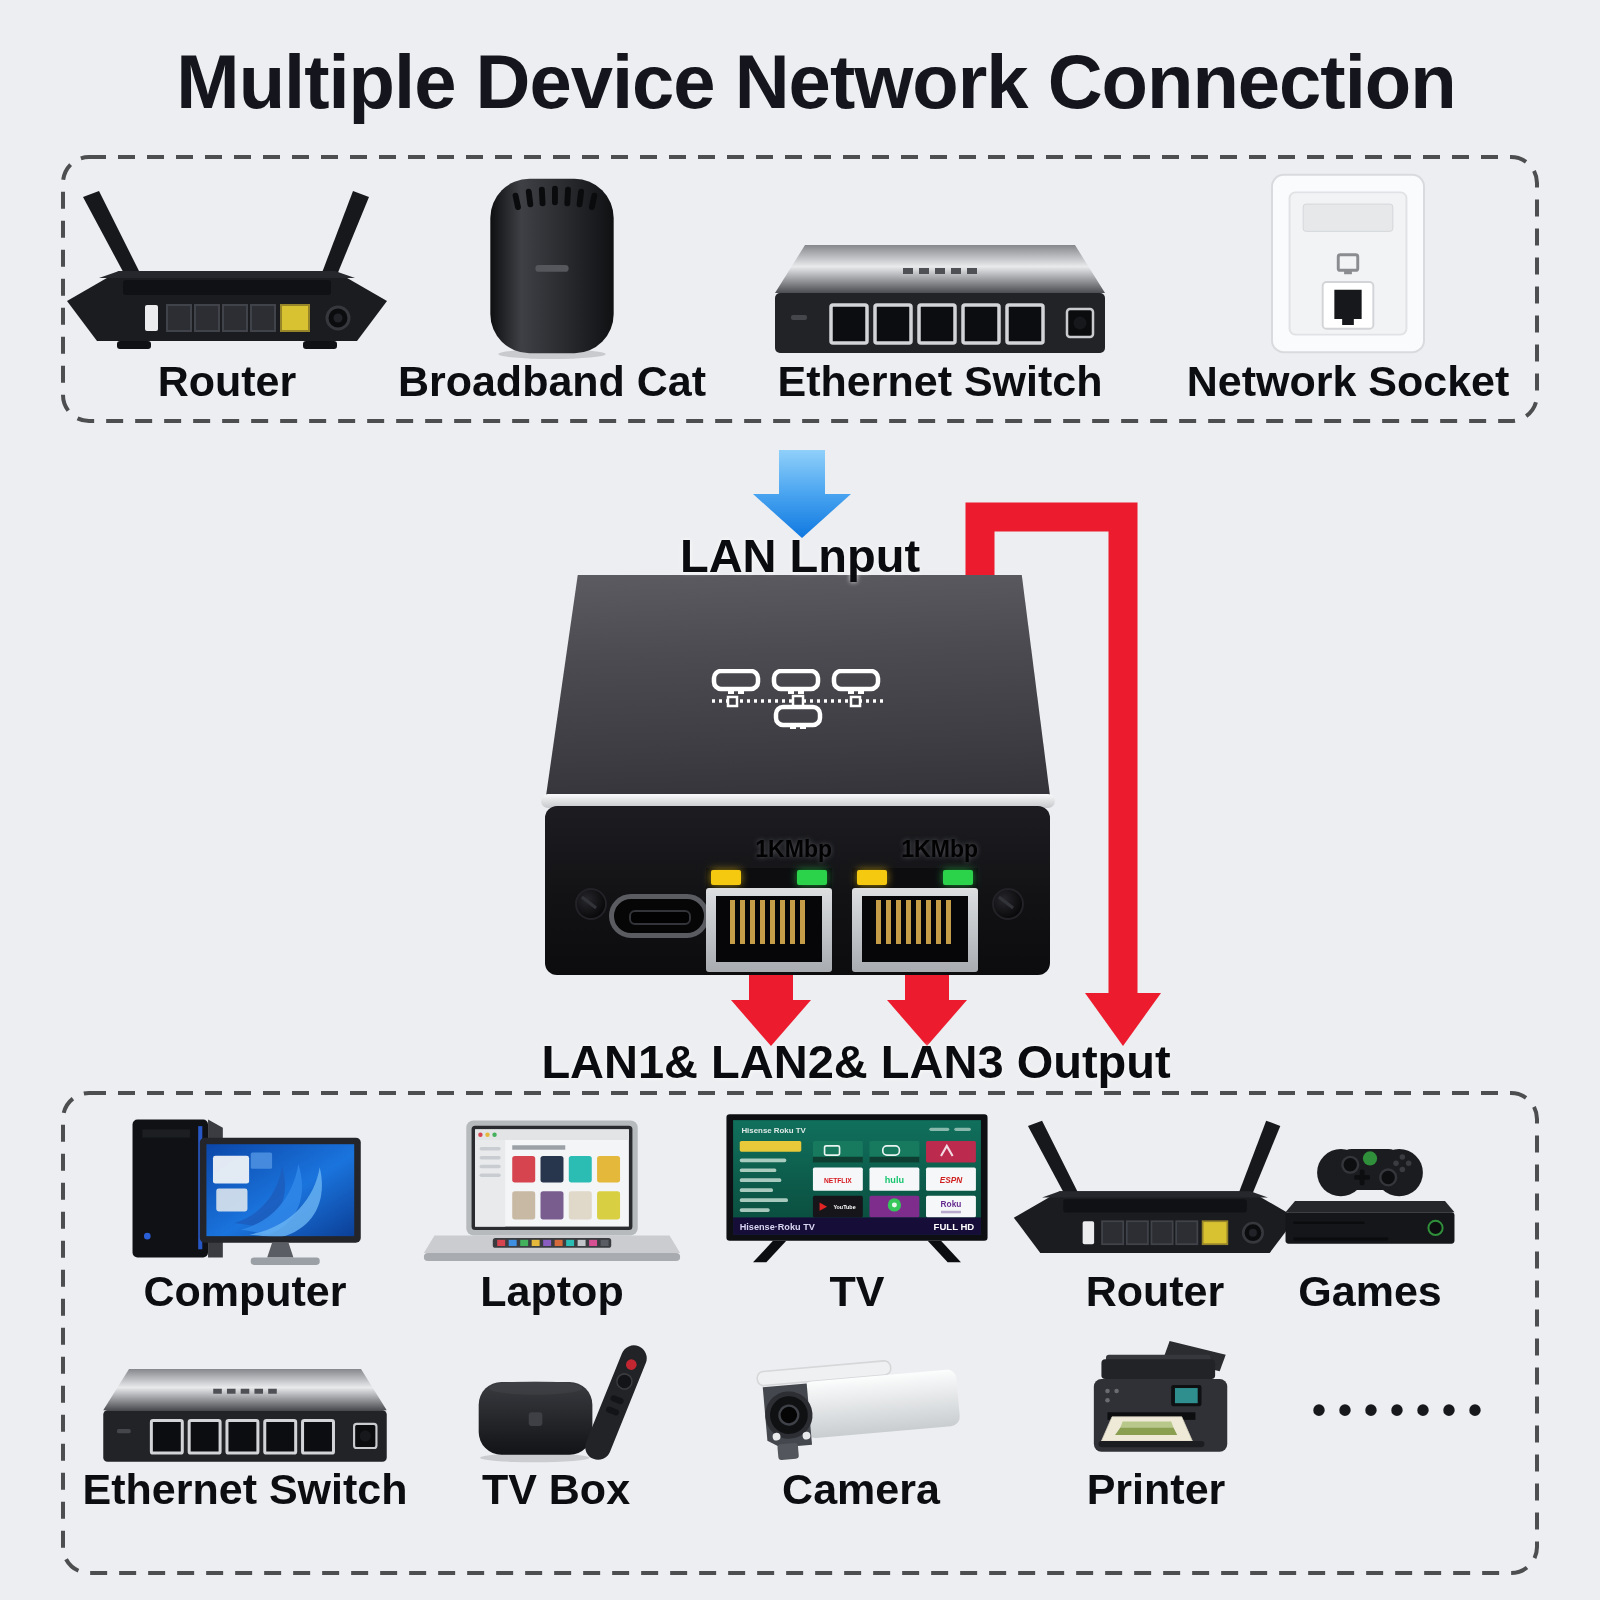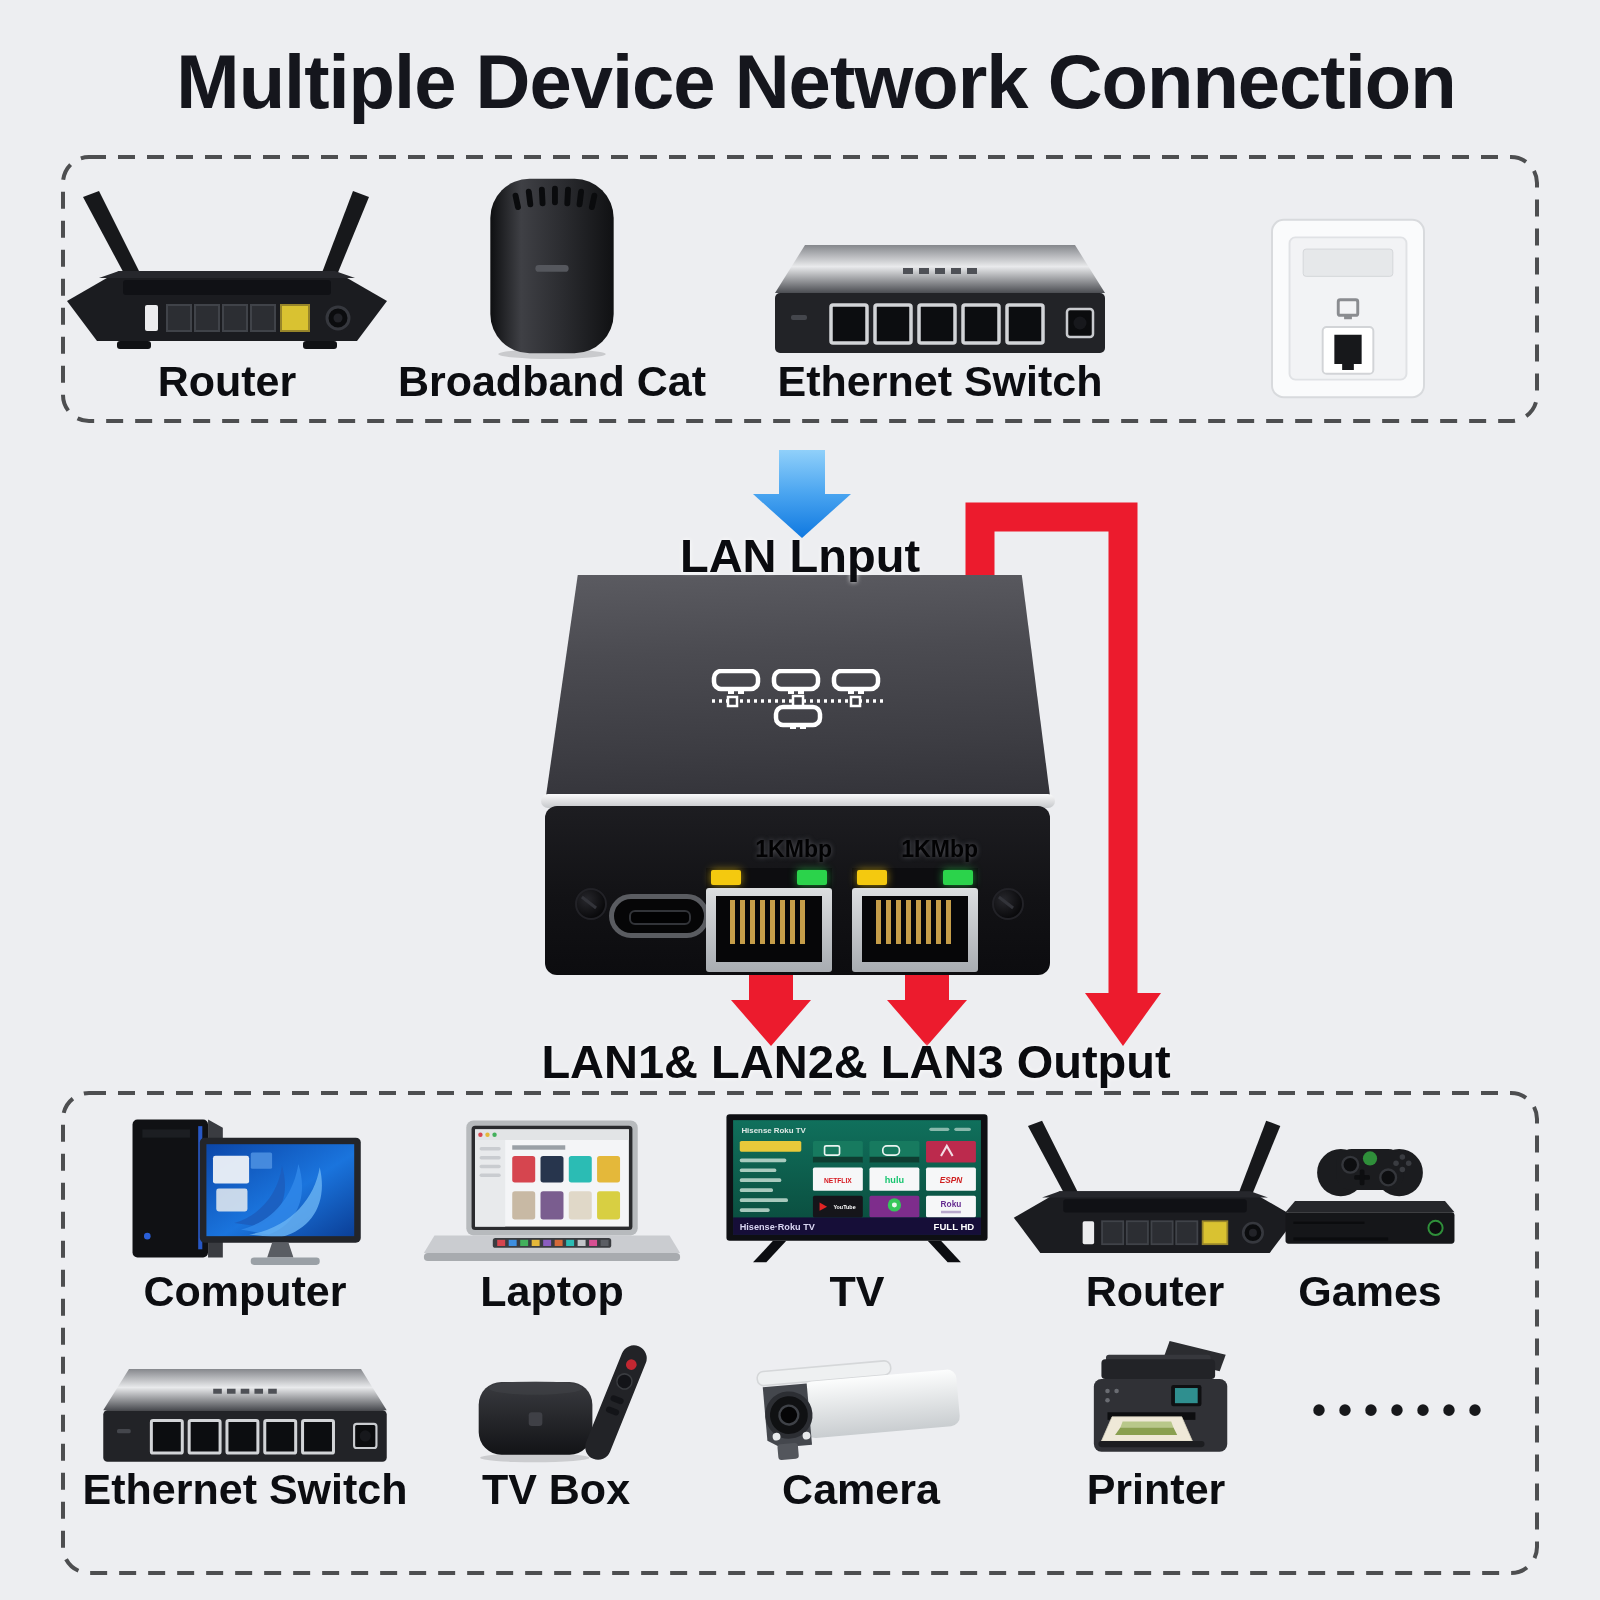--- a/index.html
+++ b/index.html
@@ -216,20 +216,21 @@
 <div class="device" style="left:1208px;top:166px;width:280px;height:238px">
   <svg width="180" height="190" viewBox="0 0 180 195">
     <rect x="12" y="6" width="156" height="182" rx="12" fill="#fafbfc" stroke="#d8dadd" stroke-width="2"></rect>
     <rect x="30" y="24" width="120" height="146" rx="6" fill="#f2f3f5" stroke="#e0e2e5" stroke-width="2"></rect>
     <rect x="44" y="36" width="92" height="28" rx="3" fill="#e6e8ea" stroke="#d4d6d9"></rect>
     <rect x="80" y="88" width="20" height="16" rx="2" fill="none" stroke="#8a8c90" stroke-width="3"></rect>
     <rect x="86" y="104" width="8" height="4" fill="#8a8c90"></rect>
     <rect x="64" y="116" width="52" height="48" rx="4" fill="#ffffff" stroke="#d2d4d7" stroke-width="2"></rect>
     <path d="M76,124 h28 v30 h-8 v6 h-12 v-6 h-8 z" fill="#17181b"></path>
   </svg>
+  <div class="dev-label">Network Socket</div>
 </div>
 
 
 <svg class="arrows" width="1600" height="1100">
   <g fill="url(#blueG)">
     <rect x="779" y="450" width="46" height="44"></rect>
     <polygon points="753,494 851,494 802,538"></polygon>
   </g>
   <g>
     <path d="M980,610 V517 H1123 V995" fill="none" stroke="#ec1b2d" stroke-width="29"></path>

